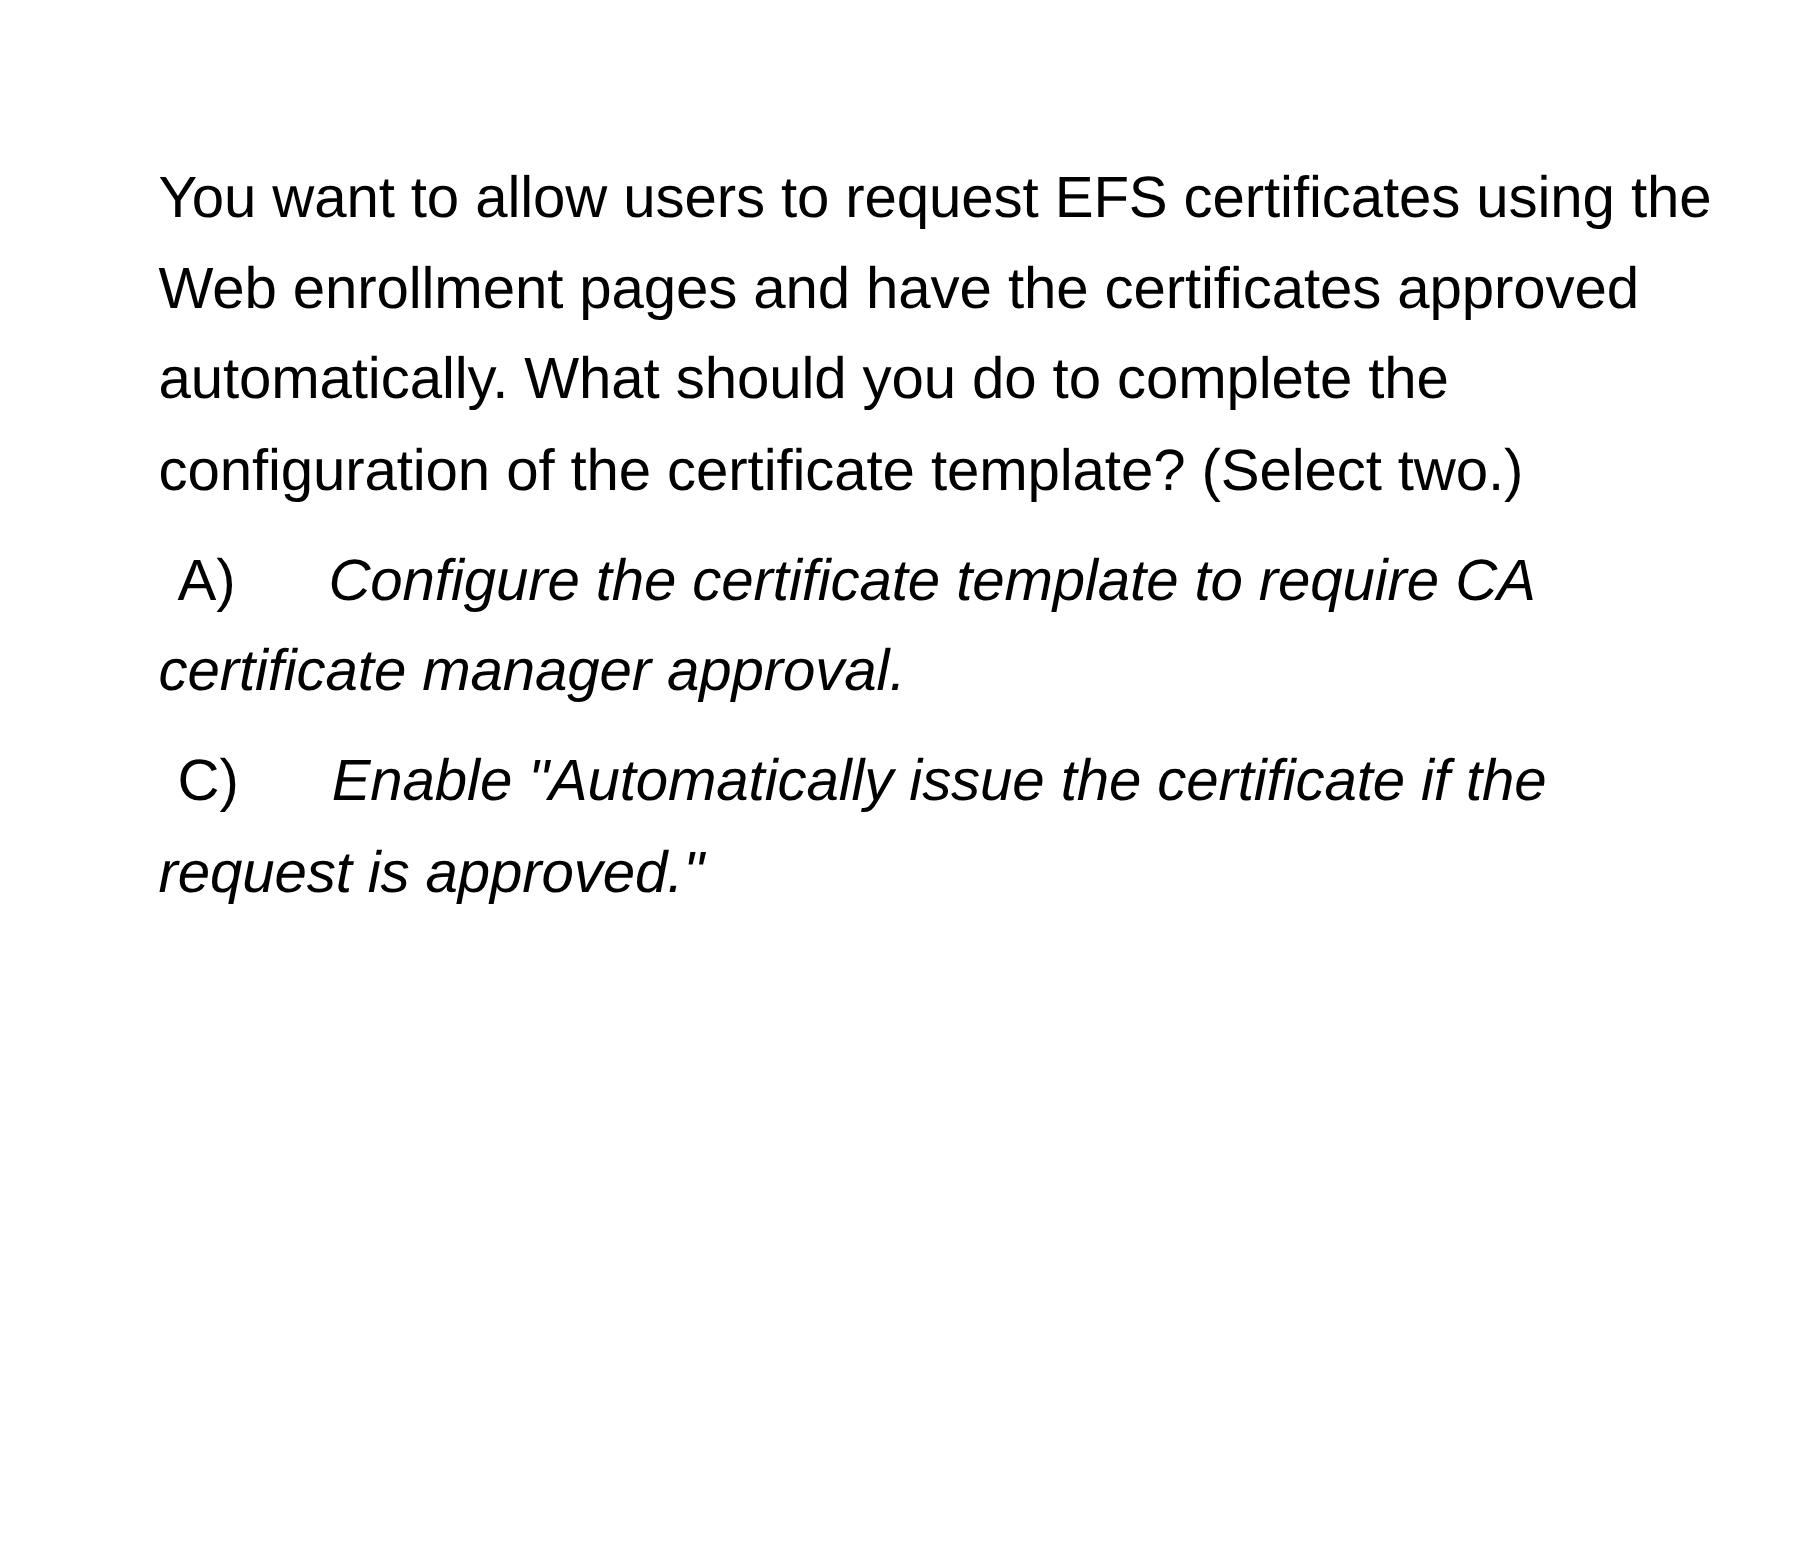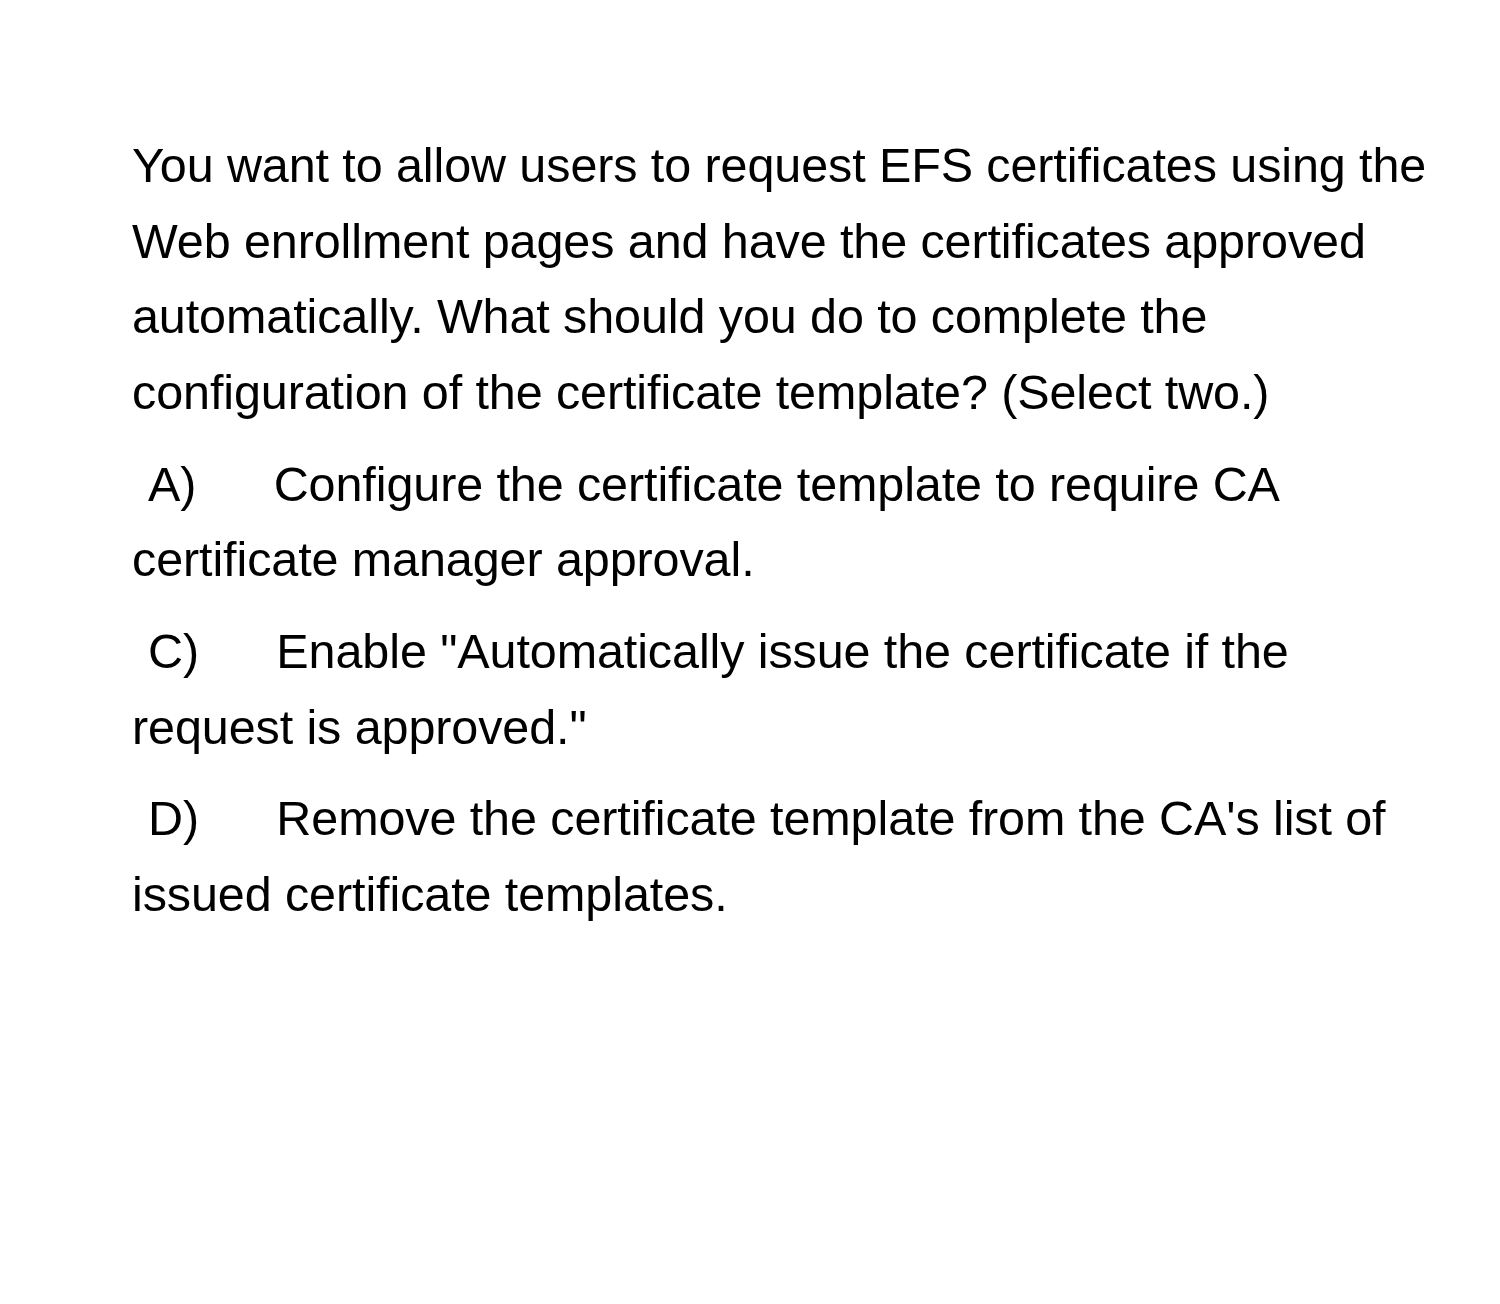--- a/index.html
+++ b/index.html
@@ -24,35 +24,31 @@
       margin-bottom: 0;
     }
     .option {
       margin-bottom: 0;
     }
     .option-label {
       display: inline;
     }
     .option-text {
       display: inline;
+      font-style: italic;
     }
   </style>
 </head>
 <body>
 
 <div class="content">
   <div class="question-text">You want to allow users to request EFS certificates using the Web enrollment pages and have the certificates approved automatically. What should you do to complete the configuration of the certificate template? (Select two.)</div>
   <div class="option">
     <span class="option-label">A)</span>
     <span> </span>
     <span class="option-text">Configure the certificate template to require CA certificate manager approval.</span>
   </div>
   <div class="option">
     <span class="option-label">C)</span>
     <span> </span>
     <span class="option-text">Enable "Automatically issue the certificate if the request is approved."</span>
   </div>
-  <div class="option">
-    <span class="option-label">D)</span>
-    <span> </span>
-    <span class="option-text">Remove the certificate template from the CA's list of issued certificate templates.</span>
-  </div>
 </div>
 
 </body></html>

